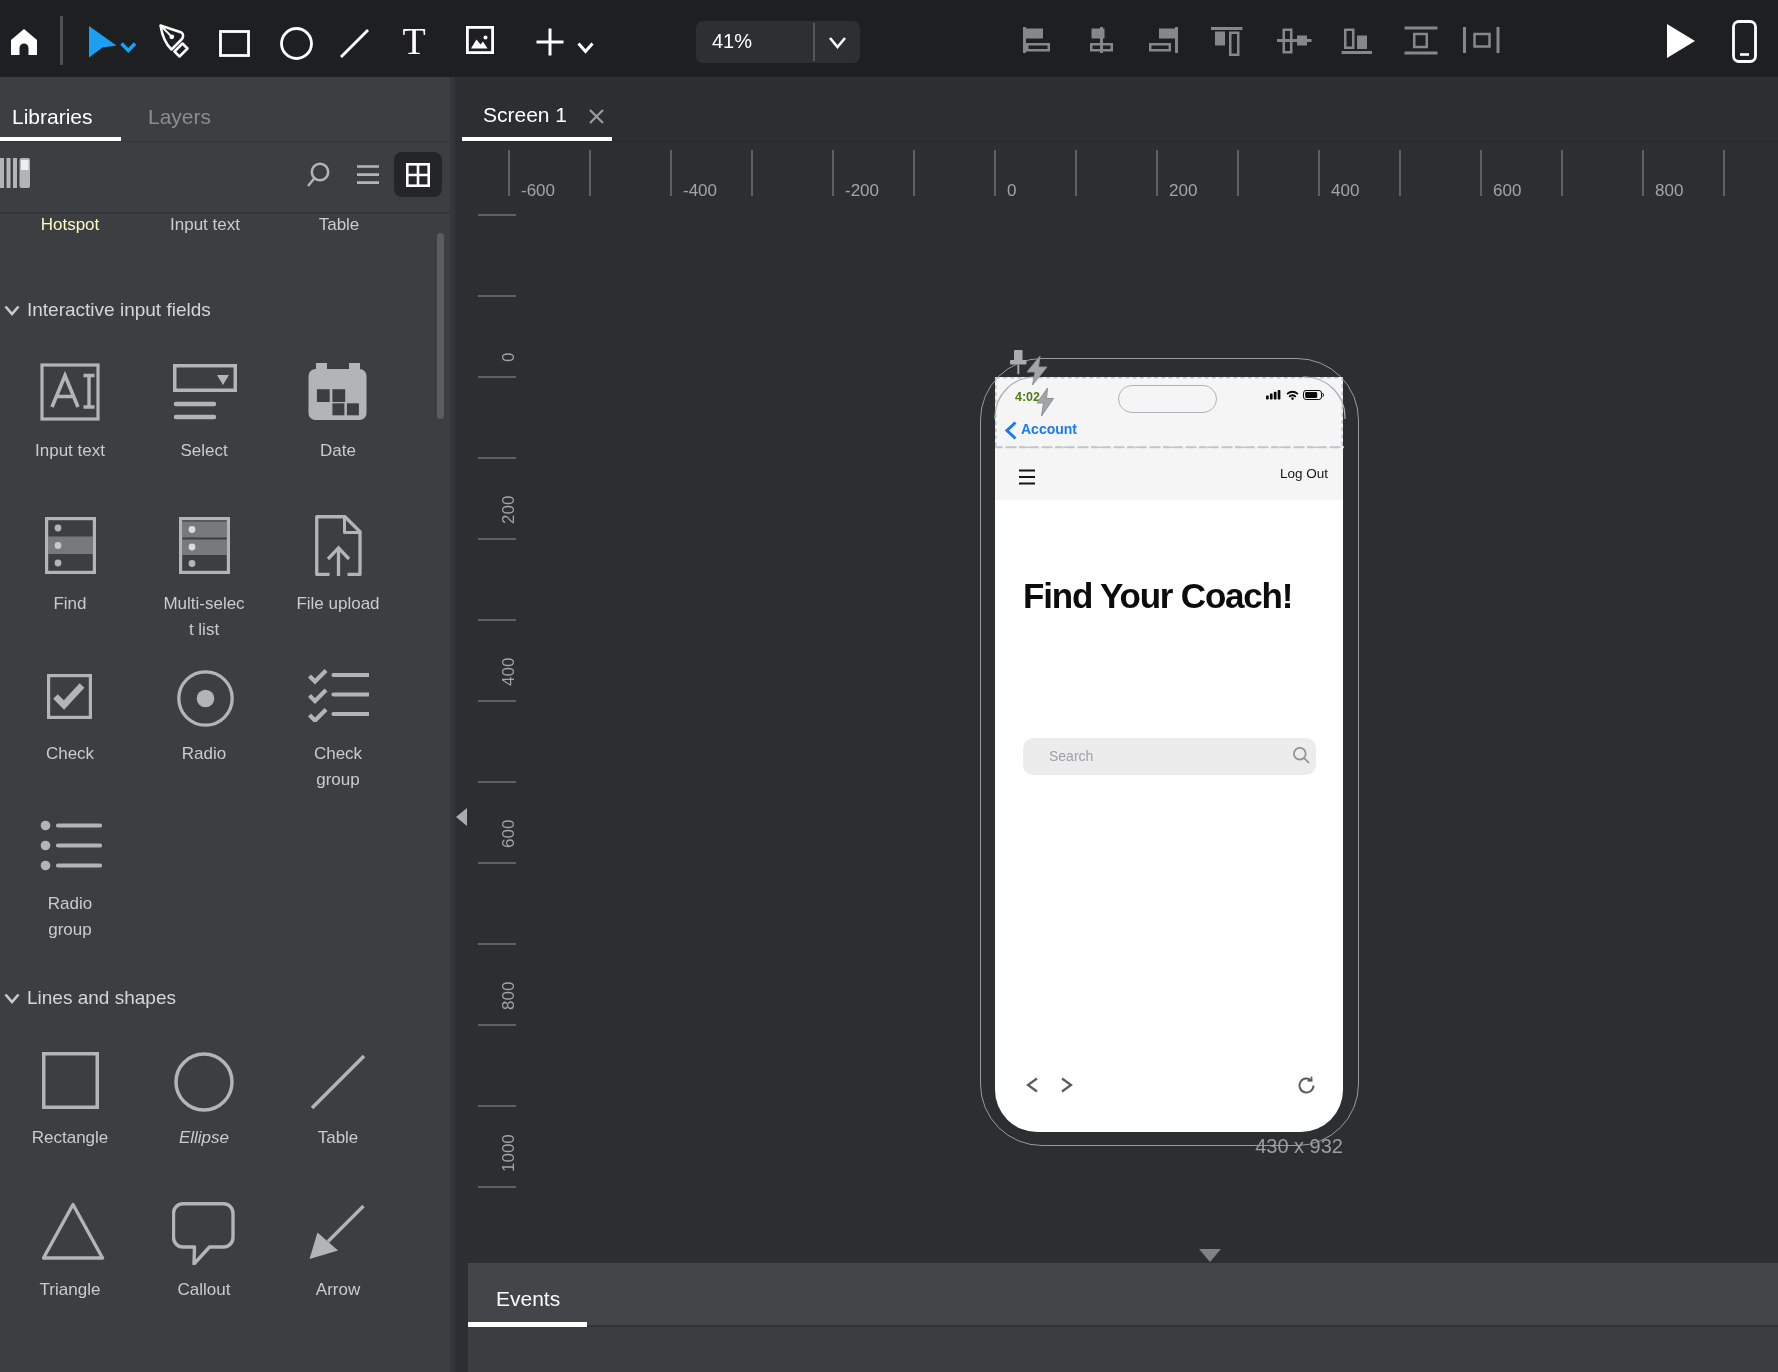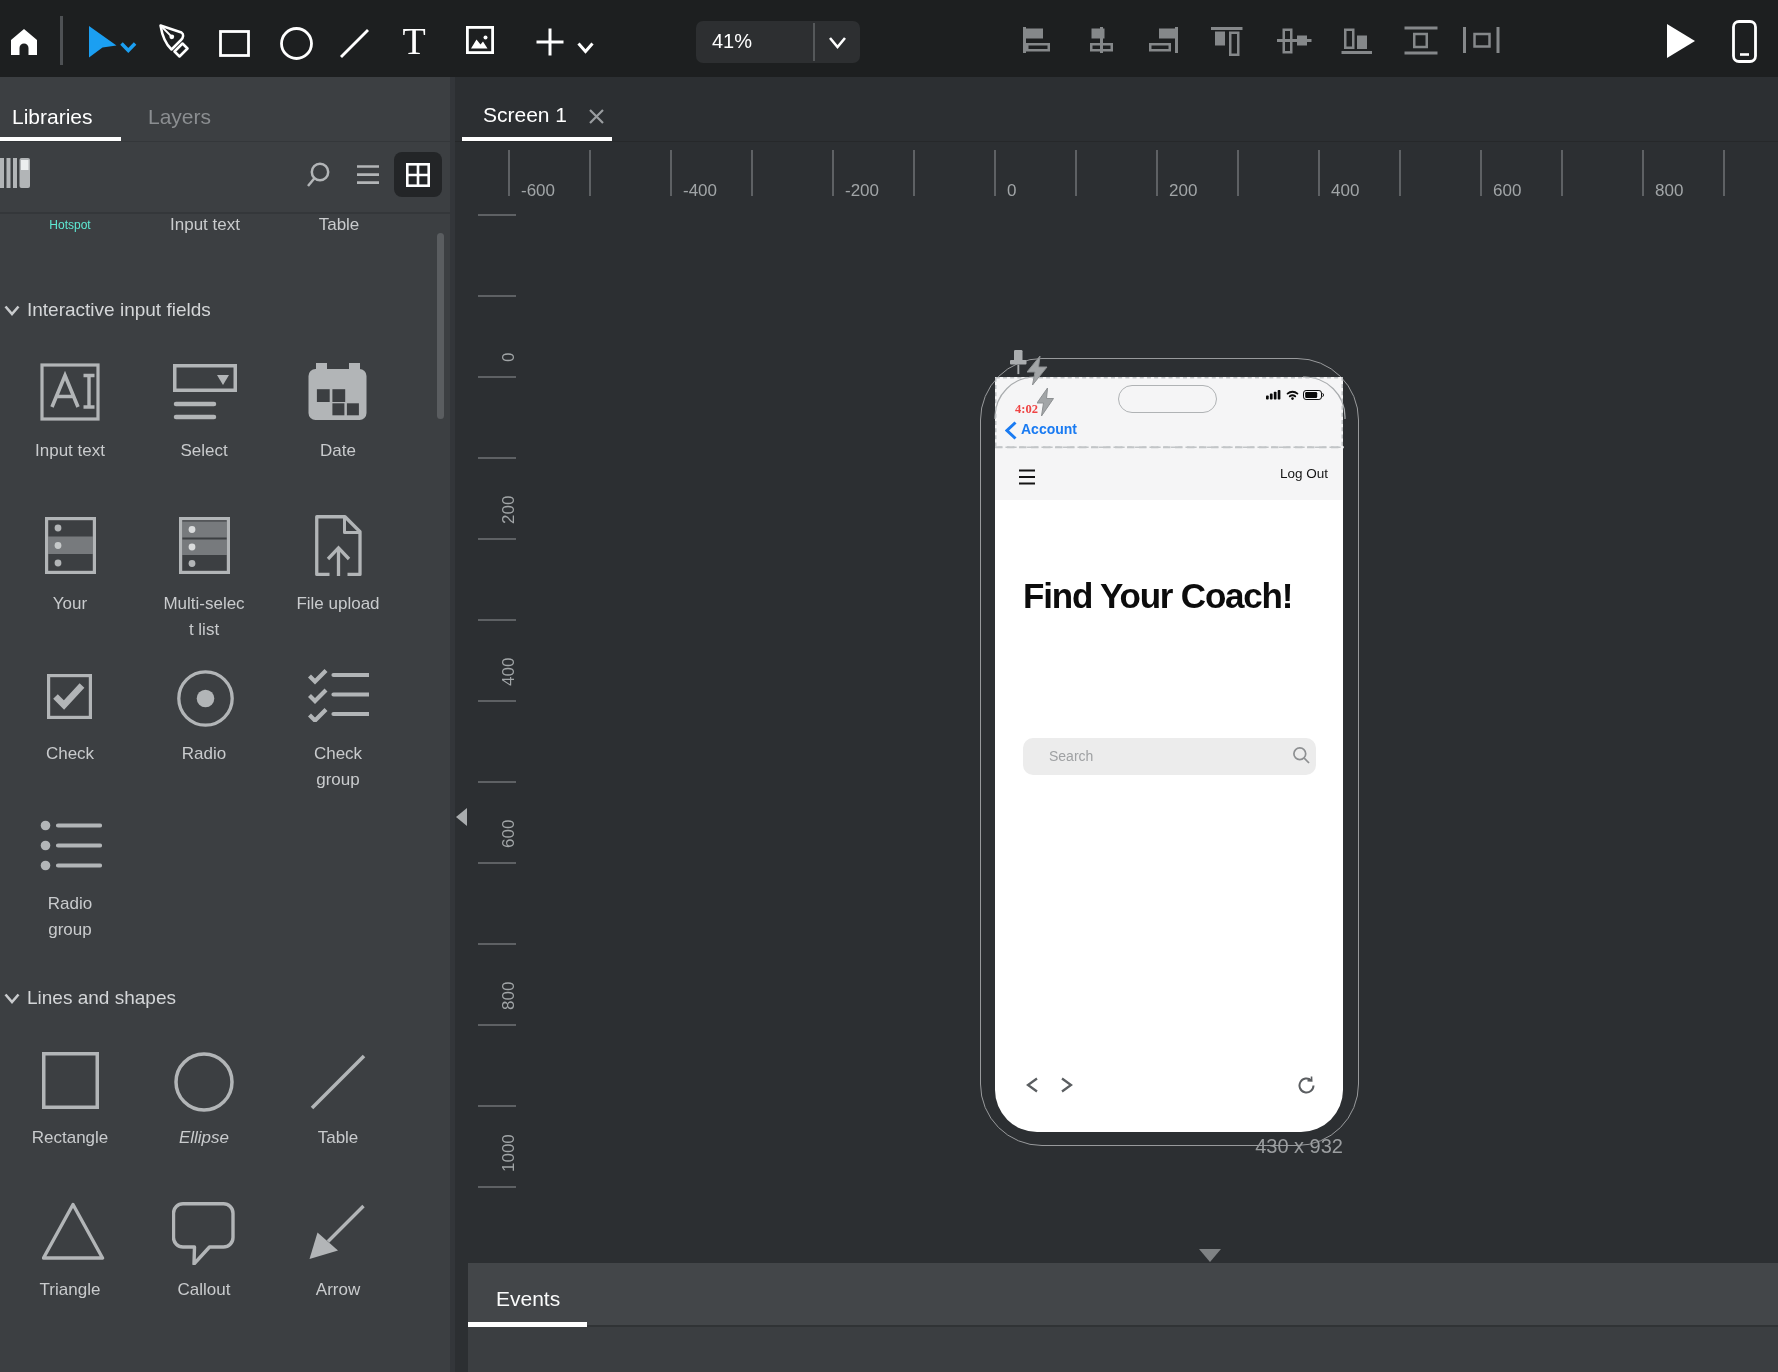--- a/index.html
+++ b/index.html
@@ -136,21 +136,21 @@
     <svg class="abs" style="left:357px;top:88px;" width="22" height="20" viewBox="0 0 22 20">
       <path d="M0 1.5 H22 M0 9.6 H22 M0 17.7 H22" stroke="#b2b5b7" stroke-width="2.7"></path>
     </svg>
     <div class="abs" style="left:394px;top:75px;width:48px;height:45px;background:#232527;border-radius:8px;"></div>
     <svg class="abs" style="left:406px;top:86px;" width="24" height="24" viewBox="0 0 24 24">
       <rect x="1.3" y="1.3" width="21.4" height="21.4" fill="none" stroke="#ffffff" stroke-width="2.6"></rect>
       <path d="M12 1.3 V22.7 M1.3 12 H22.7" stroke="#ffffff" stroke-width="2.6"></path>
     </svg>
     <div class="abs" style="left:0;top:135px;width:450px;height:1.5px;background:#34373a;"></div>
 
-    <div class="abs" style="left:4px;top:135px;width:132px;text-align:center;color:#5eead4;font-size:12px;line-height:26px;">Hotspot</div>
+    <div class="abs" style="left:4px;top:135px;width:132px;text-align:center;color:#fef9c3;font-size:17px;line-height:26px;">Hotspot</div>
     <div class="abs" style="left:138px;top:135px;width:134px;text-align:center;color:#c9cbcd;font-size:17px;line-height:26px;">Input text</div>
     <div class="abs" style="left:272px;top:135px;width:134px;text-align:center;color:#c9cbcd;font-size:17px;line-height:26px;">Table</div>
 
     <div class="abs" style="left:437px;top:156px;width:7px;height:186px;border-radius:4px;background:#5a5d60;"></div>
 
     <svg class="abs" style="left:4px;top:228px;" width="16" height="11" viewBox="0 0 16 11">
       <path d="M1.5 1.5 l6.5 7.5 l6.5 -7.5" stroke="#c9cbcd" stroke-width="2.6" fill="none"></path>
     </svg>
     <div class="abs" style="left:27px;top:222px;color:#d4d6d8;font-size:19px;line-height:22px;">Interactive input fields</div>
 
@@ -181,21 +181,21 @@
     </svg>
     <div class="lbl" style="left:271px;top:361px;">Date</div>
 
     <svg class="abs" style="left:45px;top:440px;" width="51" height="57" viewBox="0 0 51 57">
       <rect x="1.6" y="1.6" width="47.8" height="53.8" fill="none" stroke="#b2b5b7" stroke-width="3.2"></rect>
       <rect x="3.2" y="19.5" width="44.6" height="17.5" fill="#b2b5b7" opacity="0.5"></rect>
       <circle cx="13" cy="11" r="3.4" fill="#b2b5b7"></circle>
       <circle cx="13" cy="28.5" r="3.4" fill="#c6c9ca"></circle>
       <circle cx="13" cy="46" r="3.4" fill="#b2b5b7"></circle>
     </svg>
-    <div class="lbl" style="left:3px;top:514px;">Your</div>
+    <div class="lbl" style="left:3px;top:514px;">Find</div>
     <svg class="abs" style="left:179px;top:440px;" width="51" height="57" viewBox="0 0 51 57">
       <rect x="1.6" y="1.6" width="47.8" height="53.8" fill="none" stroke="#b2b5b7" stroke-width="3.2"></rect>
       <rect x="3.2" y="4.5" width="44.6" height="16" fill="#b2b5b7" opacity="0.5"></rect>
       <rect x="3.2" y="22.5" width="44.6" height="15.5" fill="#b2b5b7" opacity="0.5"></rect>
       <circle cx="13" cy="12.5" r="3.4" fill="#d9dbdc"></circle>
       <circle cx="13" cy="30" r="3.4" fill="#d9dbdc"></circle>
       <circle cx="13" cy="46.5" r="3.4" fill="#b2b5b7"></circle>
     </svg>
     <div class="lbl" style="left:137px;top:514px;">Multi-selec<br>t list</div>
     <svg class="abs" style="left:315px;top:438px;" width="47" height="62" viewBox="0 0 47 62">
@@ -303,21 +303,21 @@
         <text transform="translate(59 869) rotate(-90)">800</text>
         <text transform="translate(59 1031) rotate(-90)">1000</text>
       </g>
     </svg>
 
     <div class="abs" style="left:524.5px;top:280.5px;width:377px;height:786px;border:1.2px solid #989a9c;border-radius:62px;"></div>
 
     <div class="abs" id="screen" style="left:540px;top:300px;width:348px;height:755px;background:#ffffff;border-radius:0 0 42px 42px;overflow:hidden;">
       <div class="abs" style="left:0;top:0;width:348px;height:123px;background:#f5f5f6;"></div>
 
-      <div class="abs" style="left:20px;top:25px;color:#ef4444;font-size:12.5px;line-height:15px;font-weight:bold;font-family:Liberation Serif, serif;">4:02</div>
+      <div class="abs" style="left:20px;top:13px;color:#4d7c0f;font-size:12.5px;line-height:15px;font-weight:bold;">4:02</div>
       <div class="abs" style="left:122.5px;top:7.5px;width:97px;height:26.5px;border:1.2px solid #b0b3b5;border-radius:15px;"></div>
       <svg class="abs" style="left:271px;top:13px;" width="62" height="11" viewBox="0 0 62 11">
         <g fill="#0a0a0a">
           <rect x="0" y="5.4" width="2.7" height="4.1" rx="0.8"></rect>
           <rect x="3.9" y="3.6" width="2.7" height="5.9" rx="0.8"></rect>
           <rect x="7.8" y="1.7" width="2.7" height="7.8" rx="0.8"></rect>
           <rect x="11.7" y="0" width="2.7" height="9.5" rx="0.8"></rect>
         </g>
         <g fill="none" stroke="#0a0a0a" stroke-width="1.9" stroke-linecap="round">
           <path d="M21.6 3.6 a7.3 7.3 0 0 1 9.8 0"></path>

